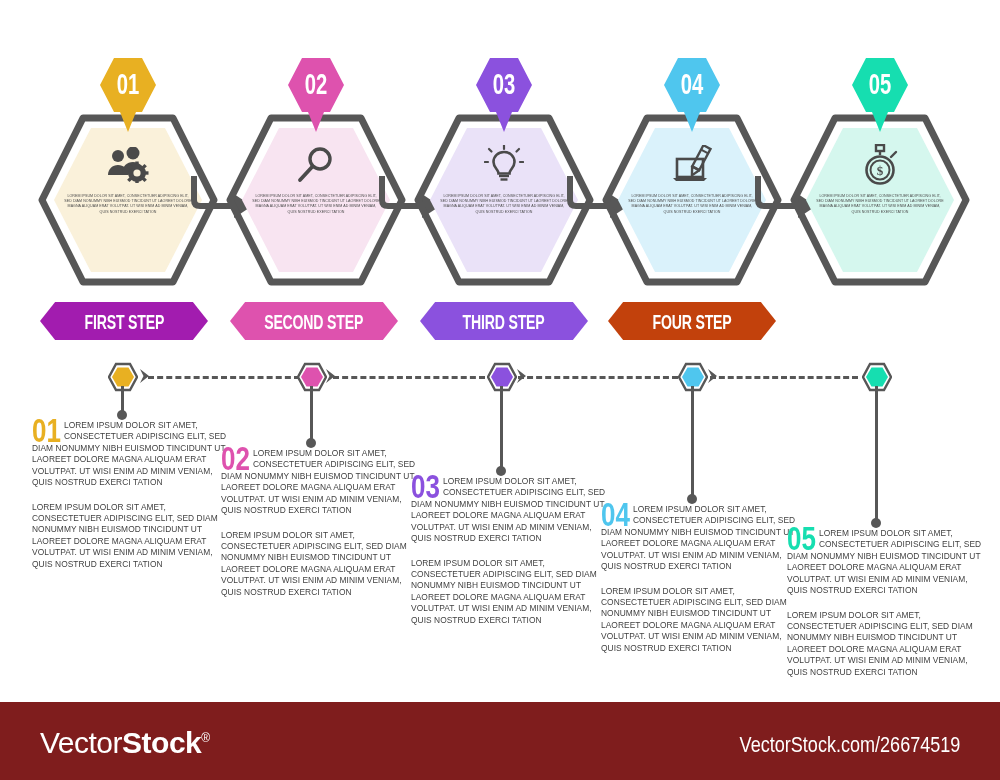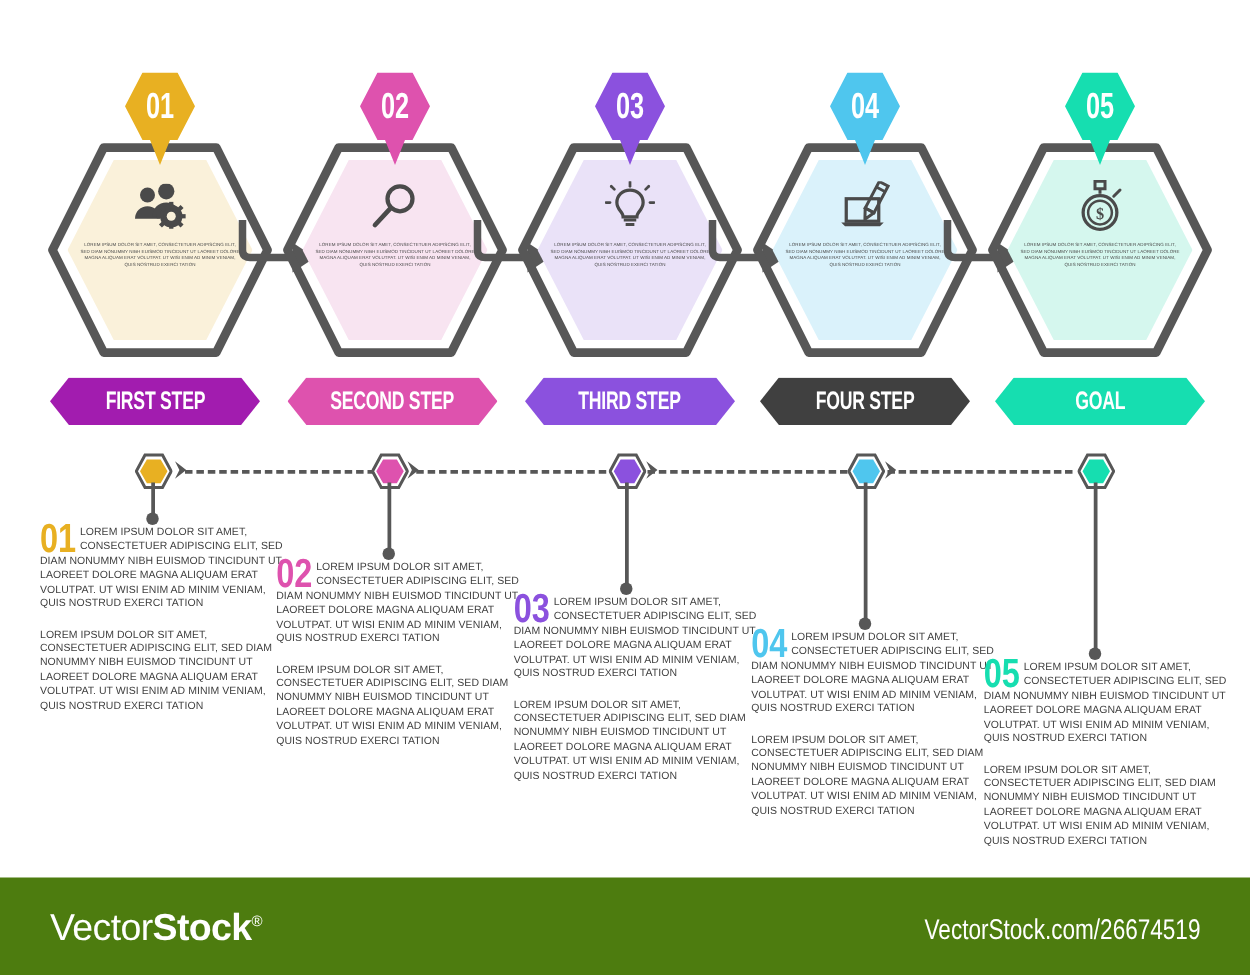--- a/index.html
+++ b/index.html
@@ -87,21 +87,21 @@
   .tblock p {
     font-size:8.4px; line-height:1.36; color:#3f3f3f;
     text-transform:uppercase; letter-spacing:0.05px;
     font-family:"Liberation Sans", sans-serif;
   }
   .tblock p.second { margin-top:13px; }
 
   
   .footer {
     position:absolute; left:0; bottom:0; width:1000px; height:78px;
-    background:#4d7c0f;
+    background:#7f1d1d;
   }
   .footer .logo {
     position:absolute; left:40px; top:24px;
     color:#ffffff; font-size:30px; letter-spacing:-0.5px;
     font-family:"Liberation Sans", sans-serif;
   }
   .footer .logo b { font-weight:bold; }
   .footer .logo sup { font-size:12px; vertical-align:super; }
   .footer .url {
     position:absolute; right:40px; top:32px;
@@ -311,25 +311,22 @@
   <div class="banners">
     <div class="banner" style="left:40px;background:#a21caf;">
       <span>FIRST STEP</span>
     </div>
     <div class="banner" style="left:420px;background:#8B51DE;">
       <span>THIRD STEP</span>
     </div>
     <div class="banner" style="left:230px;background:#DE52AE;">
       <span>SECOND STEP</span>
     </div>
-    <div class="banner" style="left:608px;background:#404040;">
+    <div class="banner" style="left:608px;background:#c2410c;">
       <span>FOUR STEP</span>
-    </div>
-    <div class="banner" style="left:796px;background:#16DEB0;">
-      <span>GOAL</span>
     </div>
   </div>
 
   <div class="timeline">
     <div class="tl-dash" style="left:148px;width:152px;"></div>
     <div class="tl-dash" style="left:333px;width:152px;"></div>
     <div class="tl-dash" style="left:518px;width:160px;"></div>
     <div class="tl-dash" style="left:710px;width:148px;"></div>
 
     <div class="tl-hex" style="left:108px;">

